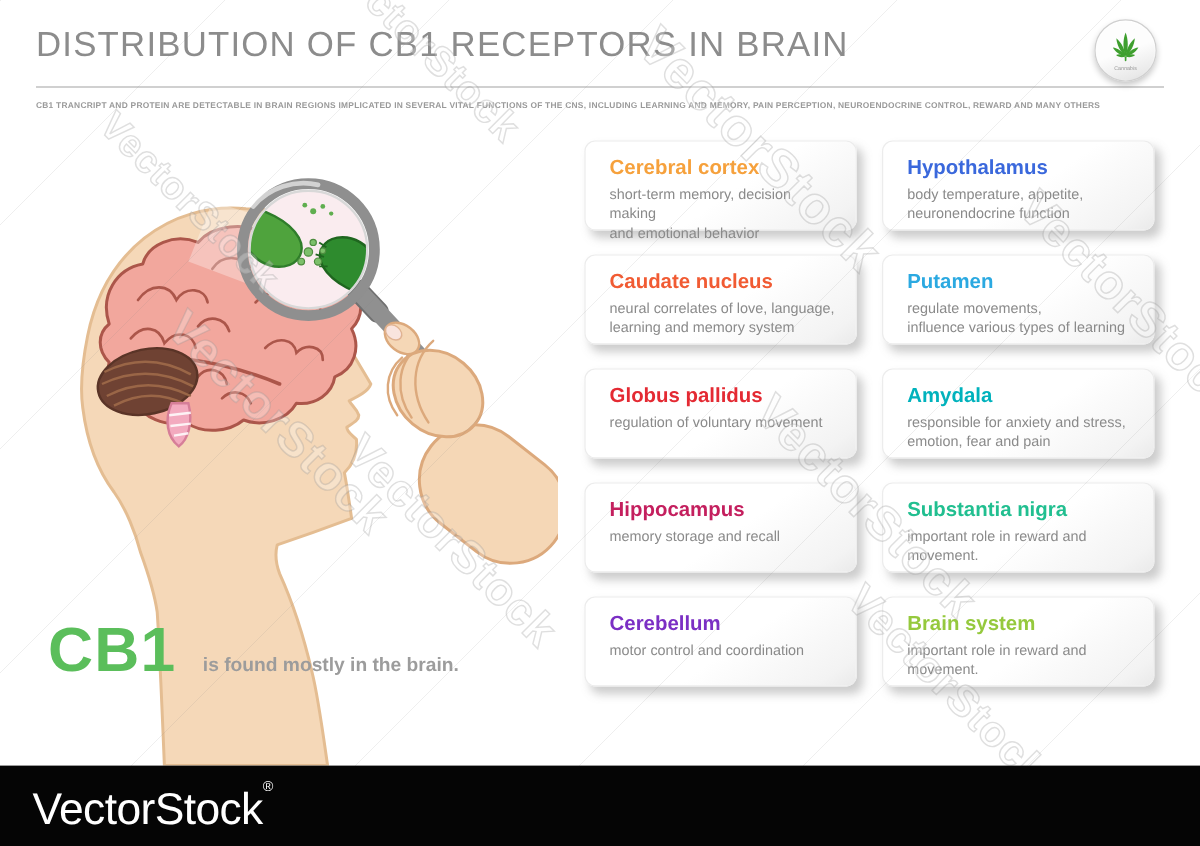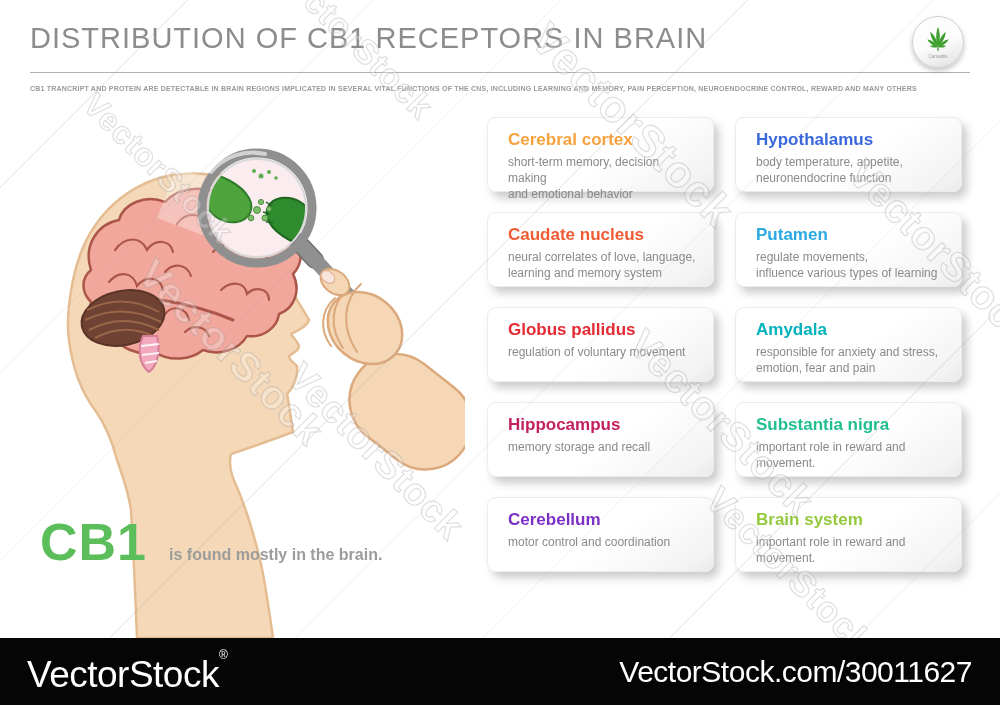--- a/index.html
+++ b/index.html
@@ -294,14 +294,13 @@
   <span class="wm" style="left:260px;top:430px;font-size:38px">VectorStock</span>
   <span class="wm" style="left:600px;top:400px;font-size:40px">VectorStock</span>
   <span class="wm" style="left:680px;top:550px;font-size:36px">VectorStock</span>
   <span class="wm" style="left:60px;top:150px;font-size:32px">VectorStock</span>
 </div>
 
 <div class="footer" style="background: rgb(5, 5, 5);">
   <div class="footer-brand">
     <span>VectorStock</span><sup>®</sup>
   </div>
-  <div class="footer-credit">VectorStock.com/30011627</div>
 </div>
 
 </body></html>

